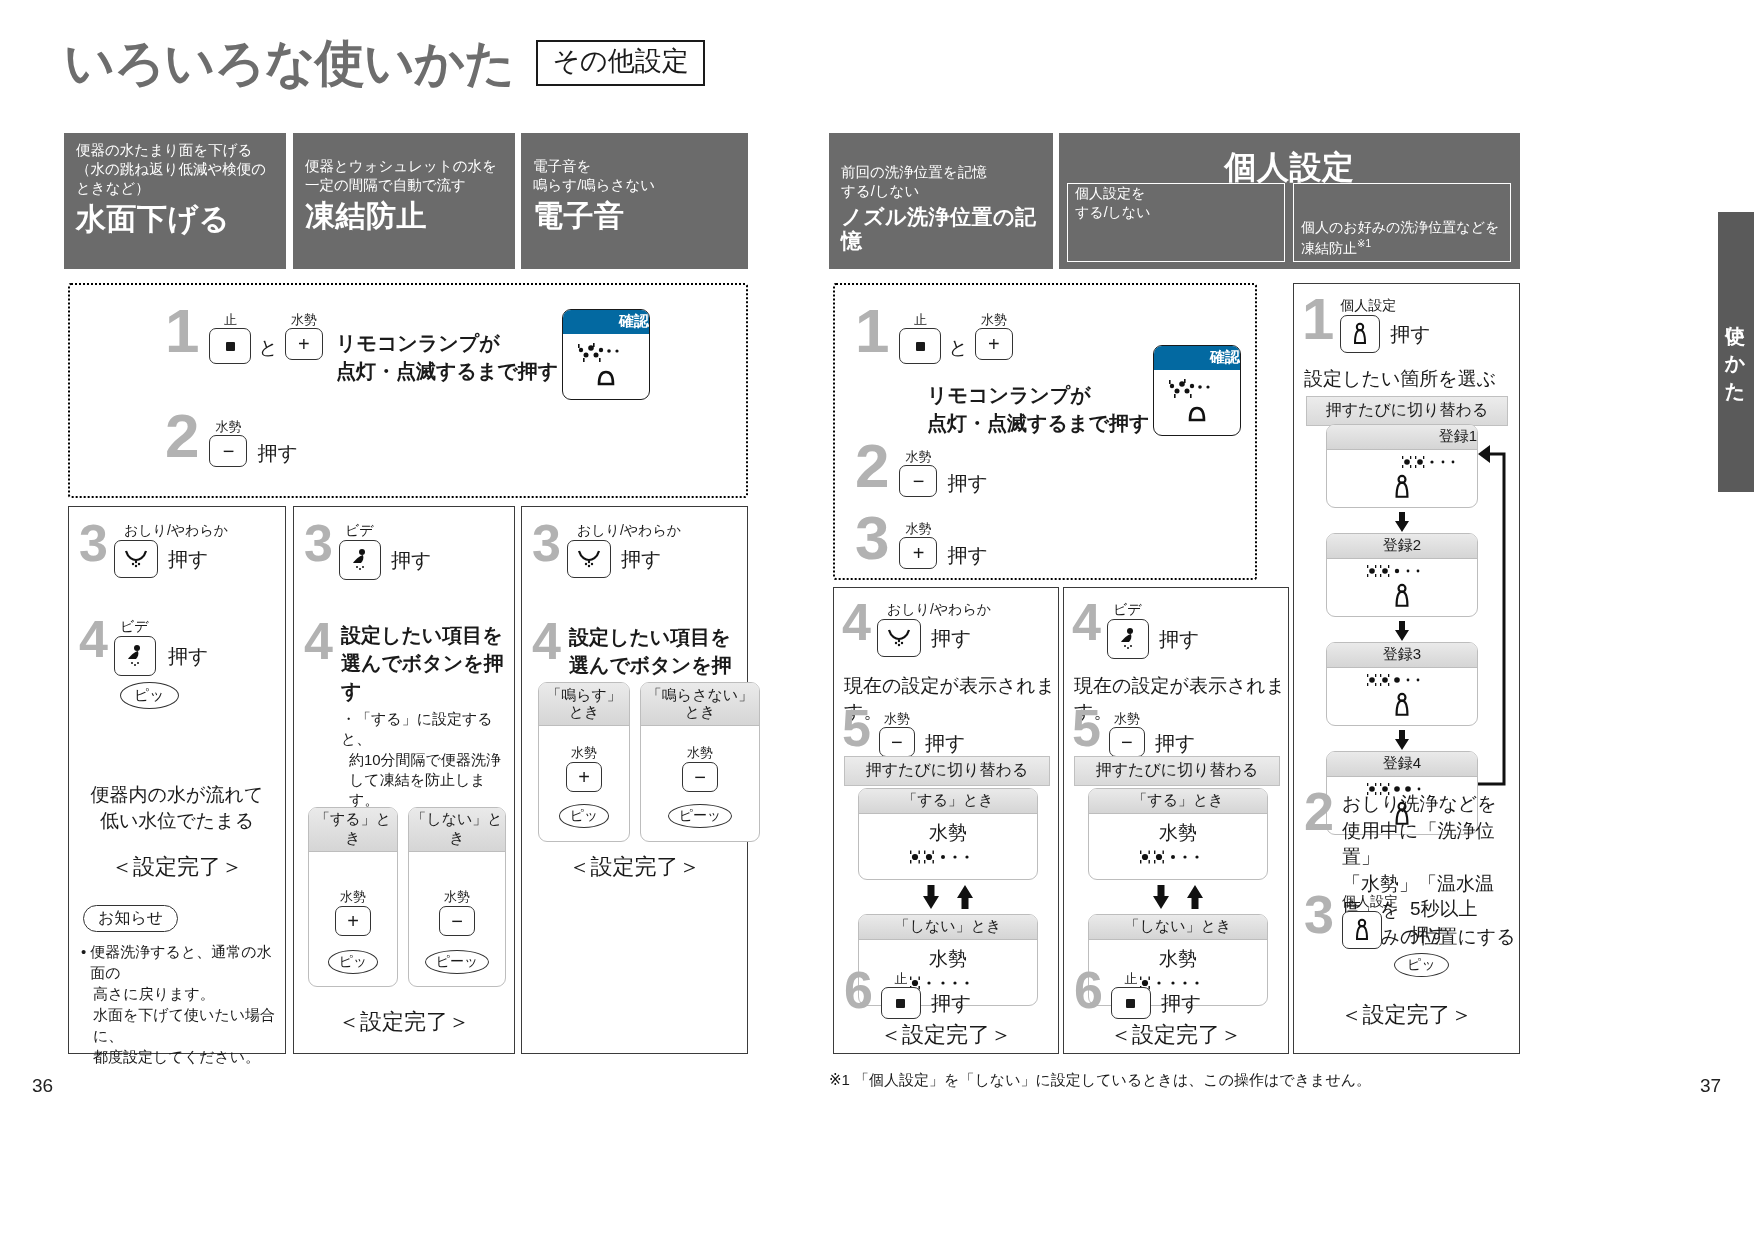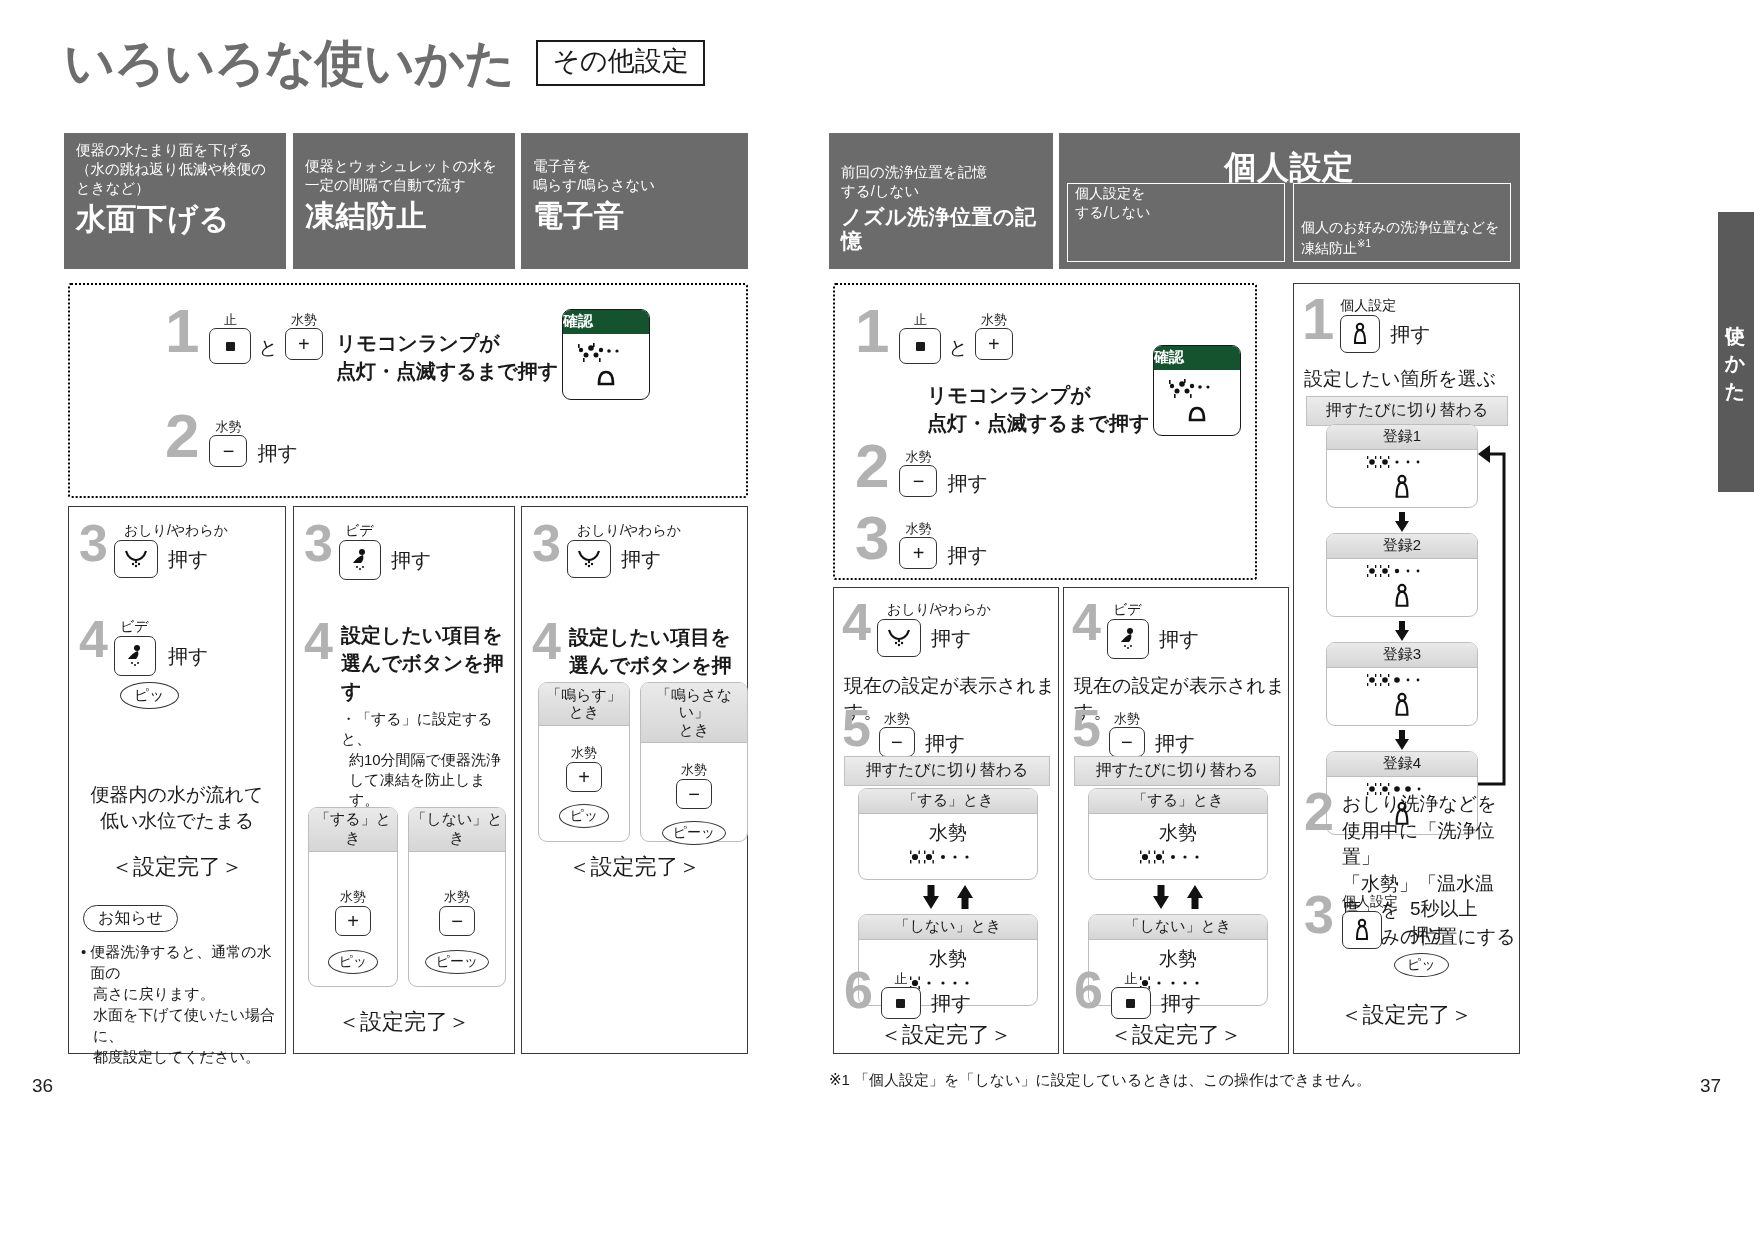--- a/index.html
+++ b/index.html
@@ -54,21 +54,21 @@
   .press { font-size:20px; }
   .txt { font-size:19px; line-height:1.38; }
   .txtb { font-size:20px; line-height:1.4; font-weight:bold; }
   .small { font-size:15px; line-height:1.4; }
 
   
   .confirm {
     width:88px; border:1.8px solid #1a1a1a; border-radius:9px; overflow:hidden; background:#fff;
   }
   .confirm .chead {
-    background:#14532d; color:#fff; font-size:15px; font-weight:bold; text-align:left; padding:2px 0 3px;
+    background:#0369a1; color:#fff; font-size:15px; font-weight:bold; text-align:right; padding:2px 0 3px;
   }
   .confirm .cbody { padding:6px 0 7px; text-align:center; }
 
   
   .balloon {
     border:1.5px solid #333; border-radius:50%; padding:3px 13px; font-size:15px; display:inline-block; background:#fff;
   }
 
   
   .greybar {
@@ -337,21 +337,21 @@
         <div>とき</div>
       </div>
       <div style="padding-top:20px;">
         <div class="btnlabel">水勢</div>
         <div class="btn" style="width:36px;height:30px;margin:3px auto 0;">
             <span class="plus">+</span>
           </div>
         <div style="margin-top:12px;"><span class="balloon" style="font-size:14px; padding:2px 10px;">ピッ</span></div>
       </div>
     </div>
-    <div class="roundcard" style="width:108px; height:160px;">
+    <div class="roundcard" style="width:120px; height:160px;">
       <div class="rc-head" style="line-height:1.15; padding:3px 0 4px;">
         <div>「鳴らさない」</div>
         <div>とき</div>
       </div>
       <div style="padding-top:20px;">
         <div class="btnlabel">水勢</div>
         <div class="btn" style="width:36px;height:30px;margin:3px auto 0;">
             <span class="minus">−</span>
           </div>
         <div style="margin-top:12px;"><span class="balloon" style="font-size:14px; padding:2px 10px;">ピーッ</span></div>
@@ -683,21 +683,21 @@
         <span class="press" style="margin-top:4px;">押す</span>
       </div>
     </div>
   </div>
 
   <div class="txt" style="position:absolute; left:10px; top:82px;">設定したい箇所を選ぶ</div>
 
   <div class="greybar" style="position:absolute; left:12px; top:112px; width:202px;">押すたびに切り替わる</div>
 
   <div style="position:absolute; left:32px; top:140px; width:152px;">
-    <div class="roundcard" style="margin-bottom:3px;">
+    <div class="roundcard" style="margin-bottom:3px;text-align:right;">
       <div class="rc-head">登録1</div>
       <div style="padding:5px 0 7px;">
         <svg width="80" height="14" viewBox="0 0 80 14">
           <g fill="#111">
               <circle cx="10" cy="7" r="2.8"></circle>
               <circle cx="23" cy="7" r="2.8"></circle>
               <circle cx="35" cy="7" r="1.6"></circle>
               <circle cx="46" cy="7" r="1.4"></circle>
               <circle cx="56" cy="7" r="1.4"></circle>
           <rect x="5" y="1" width="1.3" height="3"></rect>

